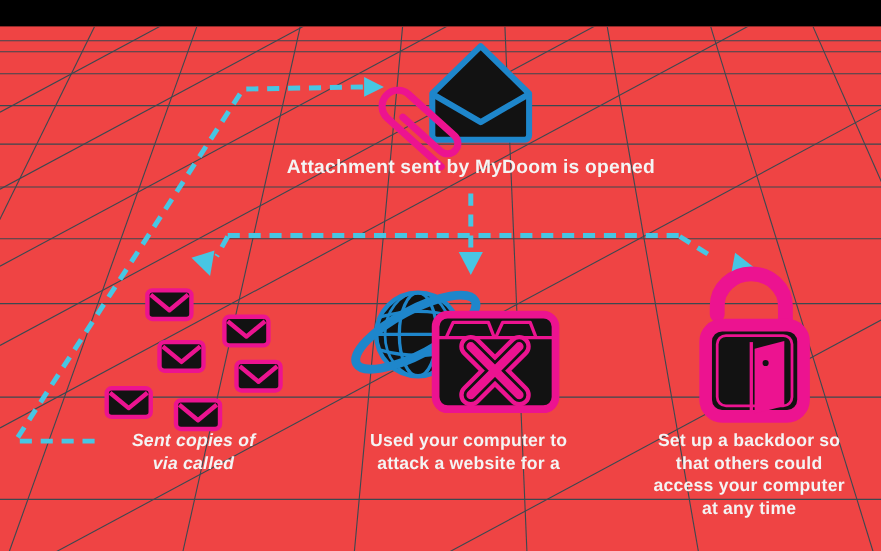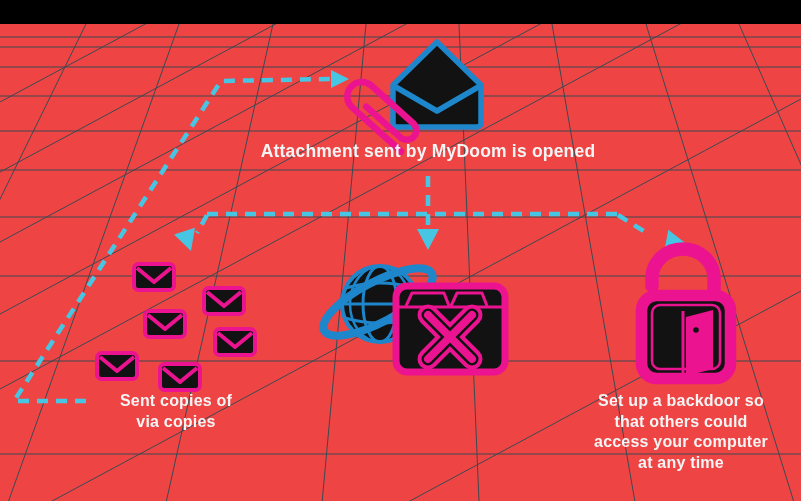--- a/index.html
+++ b/index.html
@@ -20,21 +20,21 @@
     z-index:5;
   }
   .headline{
     top:117px;left:208px;width:440px;
     font-size:17.5px;letter-spacing:.2px;
   }
   .caption{
     top:367px;
     font-size:16px;line-height:20.5px;letter-spacing:.2px;
   }
-  .caption-left{left:56px;width:240px;}
+  .caption-left{left:56px;width:240px;font-style:italic;}
   .caption-center{left:306px;width:240px;}
   .caption-right{left:551px;width:260px;}
   .cap-line{display:block;}
 </style>
 </head>
 <body>
 
 <div class="canvas">
 
   <svg class="scene" width="801" height="501" viewBox="0 0 801 501">
@@ -148,24 +148,26 @@
       <line x1="683" y1="287" x2="683" y2="350" stroke="#ec1390" stroke-width="3"></line>
       <polygon points="686,293 713,286 713,345 686,352" fill="#ec1390"></polygon>
       <circle cx="696" cy="306" r="2.8" fill="#121212"></circle>
     </g>
   </svg>
 
   <div class="label headline">Attachment sent by MyDoom is opened</div>
 
   <div class="label caption caption-left">
     <span class="cap-line">Sent copies of</span>
-    <span class="cap-line">via copies</span>
+    <span class="cap-line">via called</span>
   </div>
 
   <div class="label caption caption-center">
+    <span class="cap-line">Used your computer to</span>
+    <span class="cap-line">attack a website for a</span>
   </div>
 
   <div class="label caption caption-right">
     <span class="cap-line">Set up a backdoor so</span>
     <span class="cap-line">that others could</span>
     <span class="cap-line">access your computer</span>
     <span class="cap-line">at any time</span>
   </div>
 
 </div>

